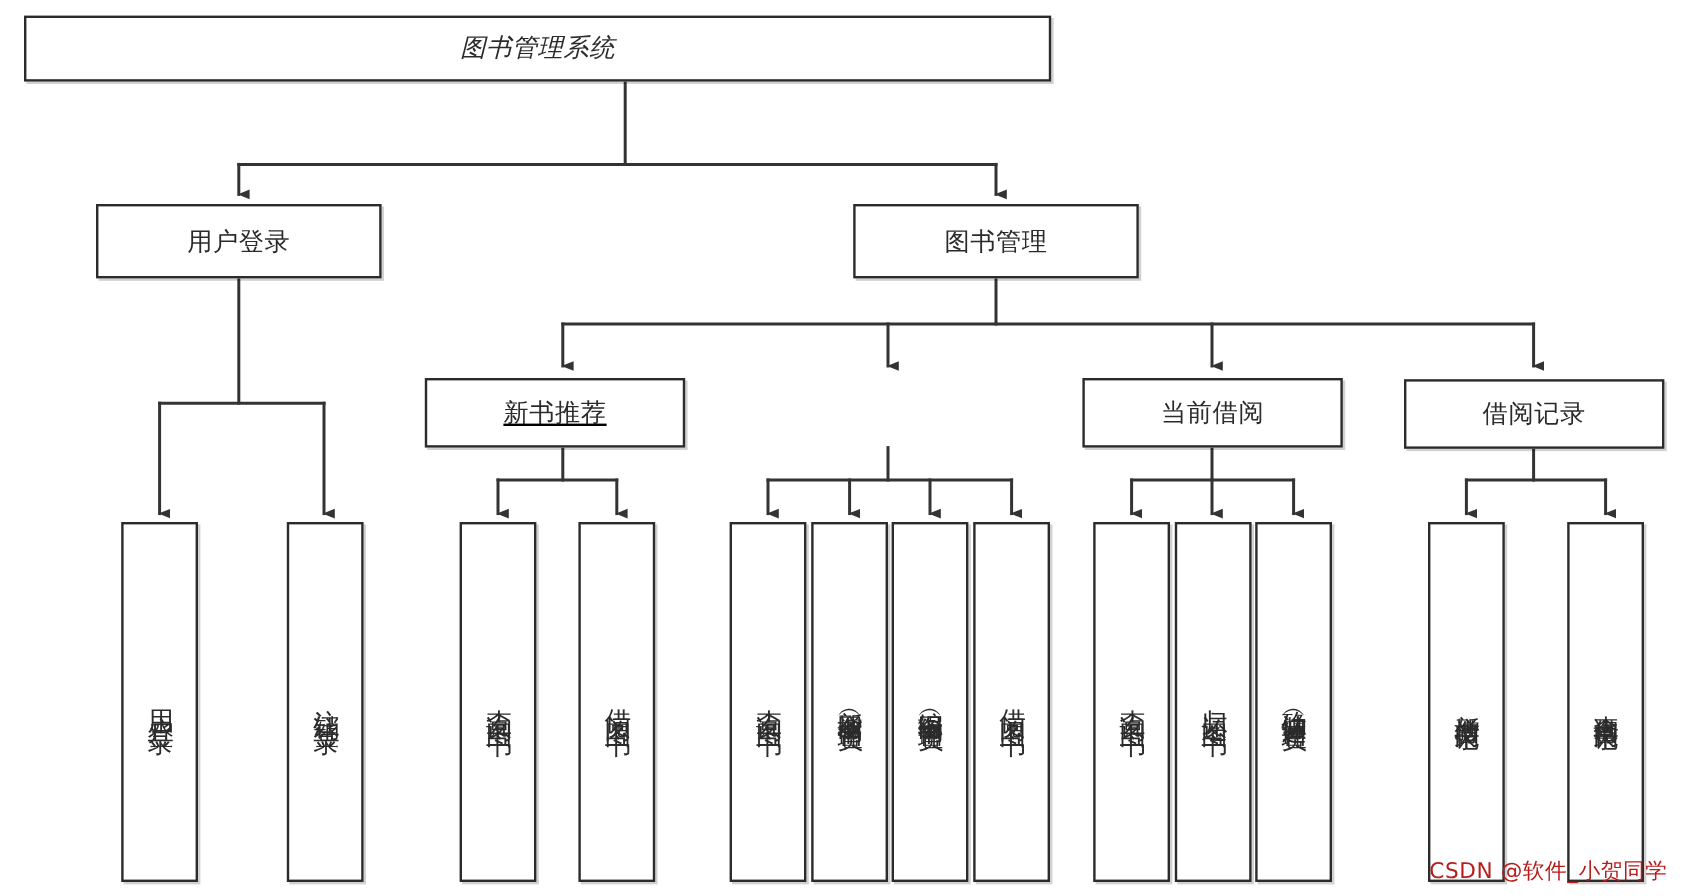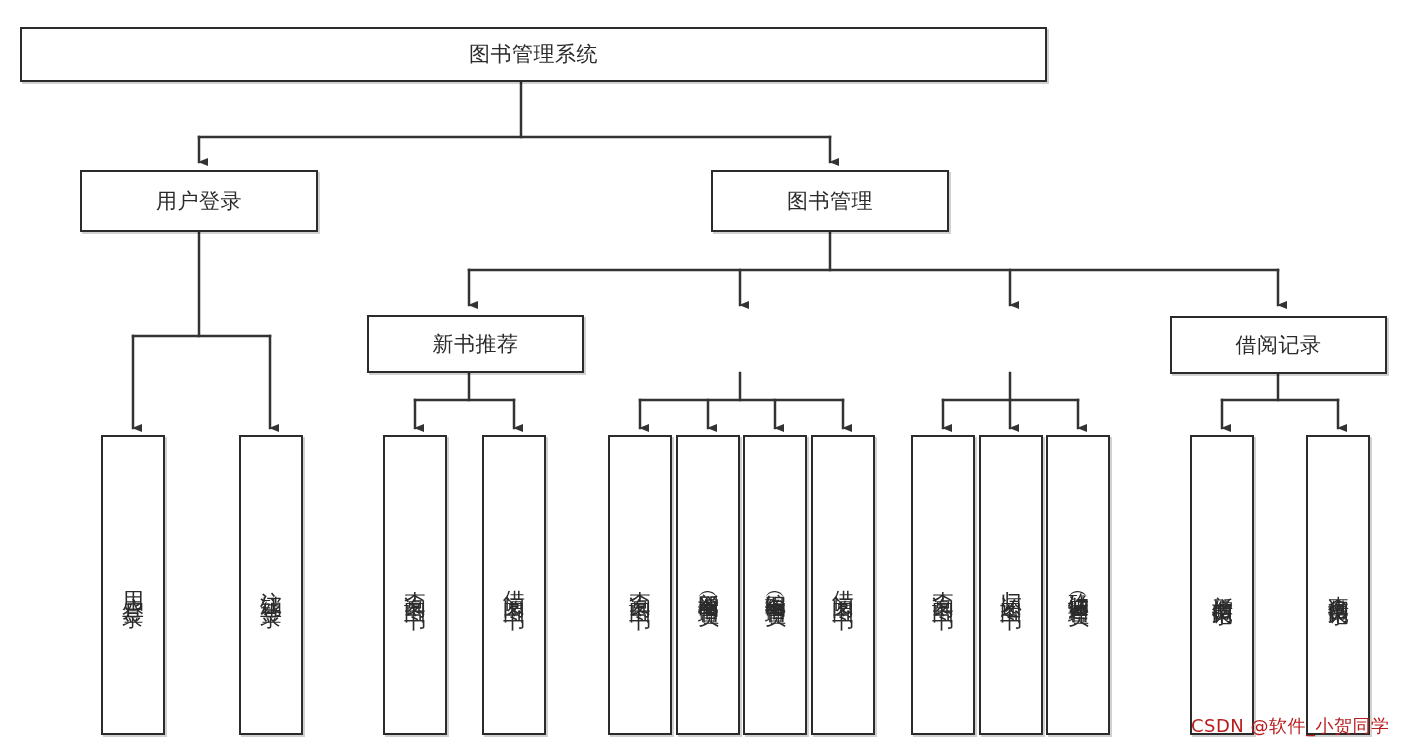--- a/index.html
+++ b/index.html
@@ -118,37 +118,40 @@
       <path d="M1010,400 L1010,428" marker-end="url(#arrowhead)"></path>
       <path d="M1078,400 L1078,428" marker-end="url(#arrowhead)"></path>
 
       <path d="M1278,373 L1278,400"></path>
       <path d="M1222,400 L1338,400"></path>
       <path d="M1222,400 L1222,428" marker-end="url(#arrowhead)"></path>
       <path d="M1338,400 L1338,428" marker-end="url(#arrowhead)"></path>
     </g>
   </svg>
 
-  <div class="node-box node-horizontal" style="left:20px; top:27px; width:1027px; height:55px;">
+  <div class="node-box node-horizontal" style="left:20px; top:13px; width:856px; height:55px;font-style:italic;">
     <span class="node-label">图书管理系统</span>
   </div>
 
   <div class="node-box node-horizontal" style="left:80px; top:170px; width:238px; height:62px;">
     <span class="node-label">用户登录</span>
   </div>
 
   <div class="node-box node-horizontal" style="left:711px; top:170px; width:238px; height:62px;">
     <span class="node-label">图书管理</span>
   </div>
 
-  <div class="node-box node-horizontal" style="left:367px; top:315px; width:217px; height:58px;">
+  <div class="node-box node-horizontal" style="left:354px; top:315px; width:217px; height:58px;text-decoration:underline;">
     <span class="node-label">新书推荐</span>
   </div>
 
 
+  <div class="node-box node-horizontal" style="left:902px; top:315px; width:217px; height:58px;">
+    <span class="node-label">当前借阅</span>
+  </div>
 
   <div class="node-box node-horizontal" style="left:1170px; top:316px; width:217px; height:58px;">
     <span class="node-label">借阅记录</span>
   </div>
 
   <div class="node-box node-vertical" style="left:101px; top:435px; width:64px; height:300px;">
     <span class="node-label">用户登录</span>
   </div>
 
   <div class="node-box node-vertical" style="left:239px; top:435px; width:64px; height:300px;">

